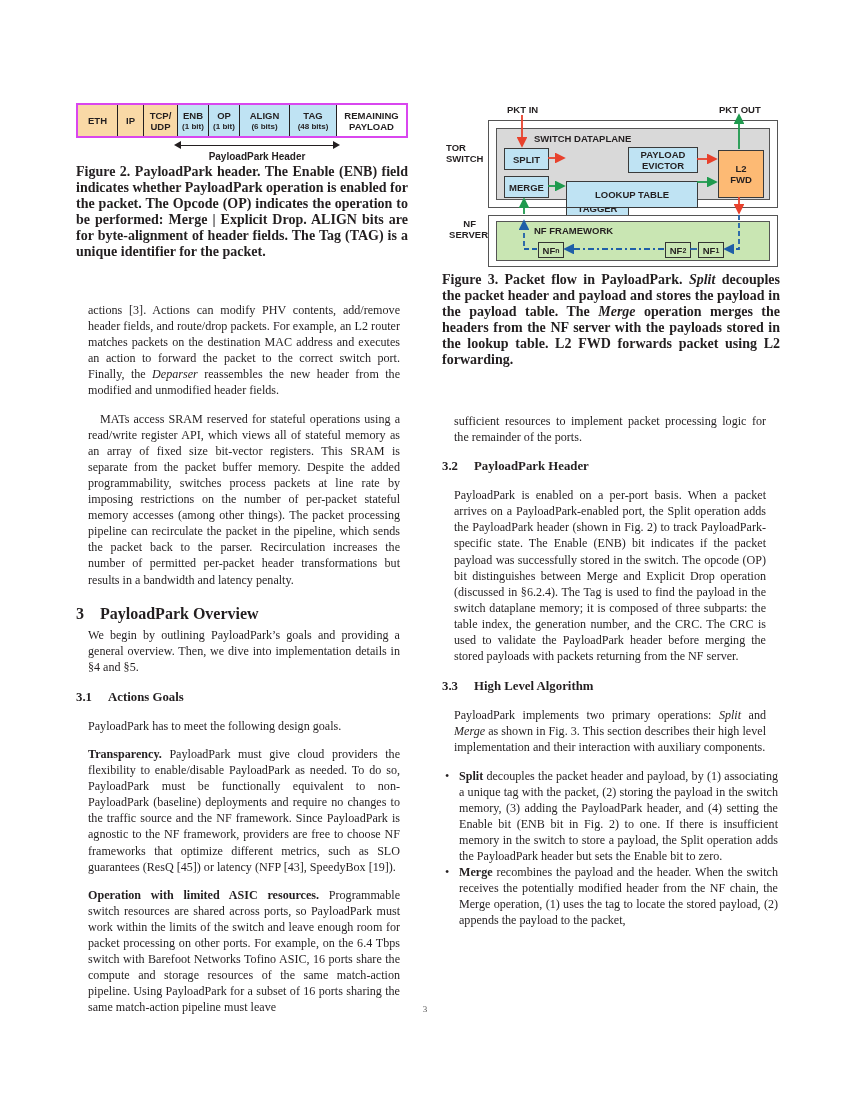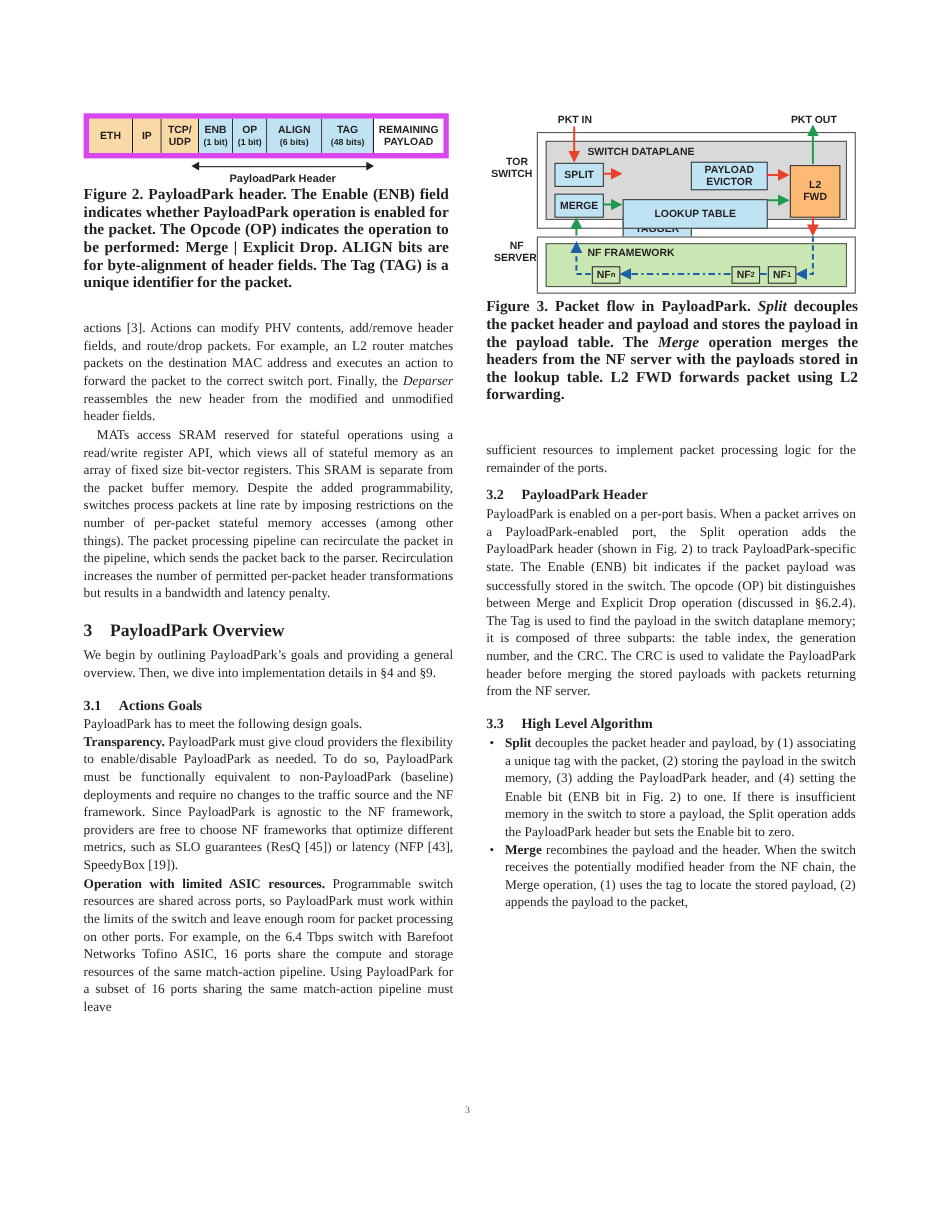--- a/index.html
+++ b/index.html
@@ -1,32 +1,32 @@
 <!DOCTYPE html>
 <html><head>
 <meta charset="utf-8">
 <style>
   html, body { margin:0; padding:0; background:#ffffff; }
   body { width:850px; height:1100px; position:relative; overflow:hidden;
          font-family:"Liberation Serif","DejaVu Serif",serif; color:#231f20; }
   .col { position:absolute; width:336px; font-size:12.1px; line-height:16.1px; text-align:justify; }
-  .col p { margin:0; }
+  .col p { margin:12px; }
   .indent { text-indent:12px; }
   .cap { font-weight:bold; font-size:14px; line-height:16.1px; text-align:justify; }
   h2 { font-size:16px; font-weight:bold; margin:0; line-height:20px; }
   h3 { font-size:12.8px; font-weight:bold; margin:0; line-height:18px; }
   .secnum { display:inline-block; width:24px; }
   .subnum { display:inline-block; width:32px; }
   .bullet { position:relative; padding-left:17px; }
   .bullet .dot { position:absolute; left:3px; top:0; }
   .sans { font-family:"Liberation Sans","DejaVu Sans",sans-serif; }
 
   
   #fig2 { position:absolute; left:76px; top:103px; width:332px; }
-  .hdr-row { display:flex; height:31px; border:5px solid #d946ef; }
+  .hdr-row { display:flex; height:31px; border:2px solid #d946ef; }
   .hdr-cell { border-right:1px solid #231f20; display:flex; flex-direction:column;
               align-items:center; justify-content:center; font-weight:bold; font-size:9.5px; line-height:11px; text-align:center; }
   .hdr-cell:last-child { border-right:none; }
   .hdr-cell small { font-size:8px; font-weight:bold; }
   .orange { background:#f9d9a6; }
   .blue { background:#bfe3f3; }
   .white { background:#ffffff; }
   .hdr-arrow { position:relative; margin-left:98px; width:166px; height:14px; margin-top:2px; }
   .hdr-arrow .line { position:absolute; top:5px; left:4px; right:4px; border-top:1px solid #231f20; }
   .hdr-arrow .la { position:absolute; left:0; top:1px; width:0; height:0; border-top:4px solid transparent; border-bottom:4px solid transparent; border-right:7px solid #231f20; }
@@ -86,21 +86,21 @@
       <span class="ra"></span>
     </div>
   <div class="hdr-label sans">PayloadPark Header</div>
   <p class="cap" style="margin:2px 0 0 0;">Figure 2. PayloadPark header. The Enable (ENB) field indicates whether PayloadPark operation is enabled for the packet. The Opcode (OP) indicates the operation to be performed: Merge | Explicit Drop. ALIGN bits are for byte-alignment of header fields. The Tag (TAG) is a unique identifier for the packet.</p>
 </div>
 
 <div id="fig3">
 
   <div class="abs lbl" style="left:65px;top:4px;">PKT IN</div>
   <div class="abs lbl" style="left:277px;top:4px;">PKT OUT</div>
-  <div class="abs lbl" style="left:4px;top:42px;text-align:right;width:38px;">
+  <div class="abs lbl" style="left:4px;top:42px;width:38px;">
     <div style="padding-right:4px;">TOR</div>
     <div>SWITCH</div>
   </div>
   <div class="abs lbl" style="left:4px;top:118px;text-align:right;width:42px;">
     <div style="padding-right:12px;">NF</div>
     <div>SERVER</div>
   </div>
 
   <div class="abs" style="left:46px;top:20px;width:288px;height:86px;border:1px solid #555;background:#fff;"></div>
   <div class="abs" style="left:54px;top:28px;width:272px;height:70px;border:1px solid #555;background:#d9d9d9;"></div>
@@ -172,33 +172,34 @@
   </svg>
 </div>
 
 <p class="cap" style="position:absolute;left:442px;top:272px;width:338px;margin:0;"><span>Figure 3. Packet flow in PayloadPark. </span><em>Split</em><span> decouples the packet header and payload and stores the payload in the payload table. The </span><em>Merge</em><span> operation merges the headers from the NF server with the payloads stored in the lookup table. L2 FWD forwards packet using L2 forwarding.</span></p>
 
 <div class="col" style="left:76px;top:290px;">
   <p><span>actions [3]. Actions can modify PHV contents, add/remove header fields, and route/drop packets. For example, an L2 router matches packets on the destination MAC address and executes an action to forward the packet to the correct switch port. Finally, the </span><em>Deparser</em><span> reassembles the new header from the modified and unmodified header fields.</span></p>
   <p class="indent">MATs access SRAM reserved for stateful operations using a read/write register API, which views all of stateful memory as an array of fixed size bit-vector registers. This SRAM is separate from the packet buffer memory. Despite the added programmability, switches process packets at line rate by imposing restrictions on the number of per-packet stateful memory accesses (among other things). The packet processing pipeline can recirculate the packet in the pipeline, which sends the packet back to the parser. Recirculation increases the number of permitted per-packet header transformations but results in a bandwidth and latency penalty.</p>
 
   <h2 style="margin-top:16px;"><span class="secnum">3</span><span>PayloadPark Overview</span></h2>
-  <p style="margin-top:3px;">We begin by outlining PayloadPark’s goals and providing a general overview. Then, we dive into implementation details in §4 and §9.</p>
+  <p style="margin-top:3px;">We begin by outlining PayloadPark’s goals and providing a general overview. Then, we dive into implementation details in §4 and §5.</p>
 
   <h3 style="margin-top:13px;"><span class="subnum">3.1</span><span>Actions Goals</span></h3>
   <p style="text-align:left;">PayloadPark has to meet the following design goals.</p>
   <p><b>Transparency.</b><span> PayloadPark must give cloud providers the flexibility to enable/disable PayloadPark as needed. To do so, PayloadPark must be functionally equivalent to non-PayloadPark (baseline) deployments and require no changes to the traffic source and the NF framework. Since PayloadPark is agnostic to the NF framework, providers are free to choose NF frameworks that optimize different metrics, such as SLO guarantees (ResQ [45]) or latency (NFP [43], SpeedyBox [19]).</span></p>
   <p><b>Operation with limited ASIC resources.</b><span> Programmable switch resources are shared across ports, so PayloadPark must work within the limits of the switch and leave enough room for packet processing on other ports. For example, on the 6.4 Tbps switch with Barefoot Networks Tofino ASIC, 16 ports share the compute and storage resources of the same match-action pipeline. Using PayloadPark for a subset of 16 ports sharing the same match-action pipeline must leave</span></p>
 </div>
 
 <div class="col" style="left:442px;top:401px;">
   <p>sufficient resources to implement packet processing logic for the remainder of the ports.</p>
 
   <h3 style="margin-top:8px;"><span class="subnum">3.2</span><span>PayloadPark Header</span></h3>
   <p>PayloadPark is enabled on a per-port basis. When a packet arrives on a PayloadPark-enabled port, the Split operation adds the PayloadPark header (shown in Fig. 2) to track PayloadPark-specific state. The Enable (ENB) bit indicates if the packet payload was successfully stored in the switch. The opcode (OP) bit distinguishes between Merge and Explicit Drop operation (discussed in §6.2.4). The Tag is used to find the payload in the switch dataplane memory; it is composed of three subparts: the table index, the generation number, and the CRC. The CRC is used to validate the PayloadPark header before merging the stored payloads with packets returning from the NF server.</p>
 
   <h3 style="margin-top:13px;"><span class="subnum">3.3</span><span>High Level Algorithm</span></h3>
+  <p><span>PayloadPark implements two primary operations: </span><em>Split</em><span> and </span><em>Merge</em><span> as shown in Fig. 3. This section describes their high level implementation and their interaction with auxiliary components.</span></p>
 
   <div class="bullet"><span class="dot">•</span><b>Split</b><span> decouples the packet header and payload, by (1) associating a unique tag with the packet, (2) storing the payload in the switch memory, (3) adding the PayloadPark header, and (4) setting the Enable bit (ENB bit in Fig. 2) to one. If there is insufficient memory in the switch to store a payload, the Split operation adds the PayloadPark header but sets the Enable bit to zero.</span></div>
   <div class="bullet"><span class="dot">•</span><b>Merge</b><span> recombines the payload and the header. When the switch receives the potentially modified header from the NF chain, the Merge operation, (1) uses the tag to locate the stored payload, (2) appends the payload to the packet,</span></div>
 </div>
 
 <div id="page-number">3</div>
 
 </body></html>

